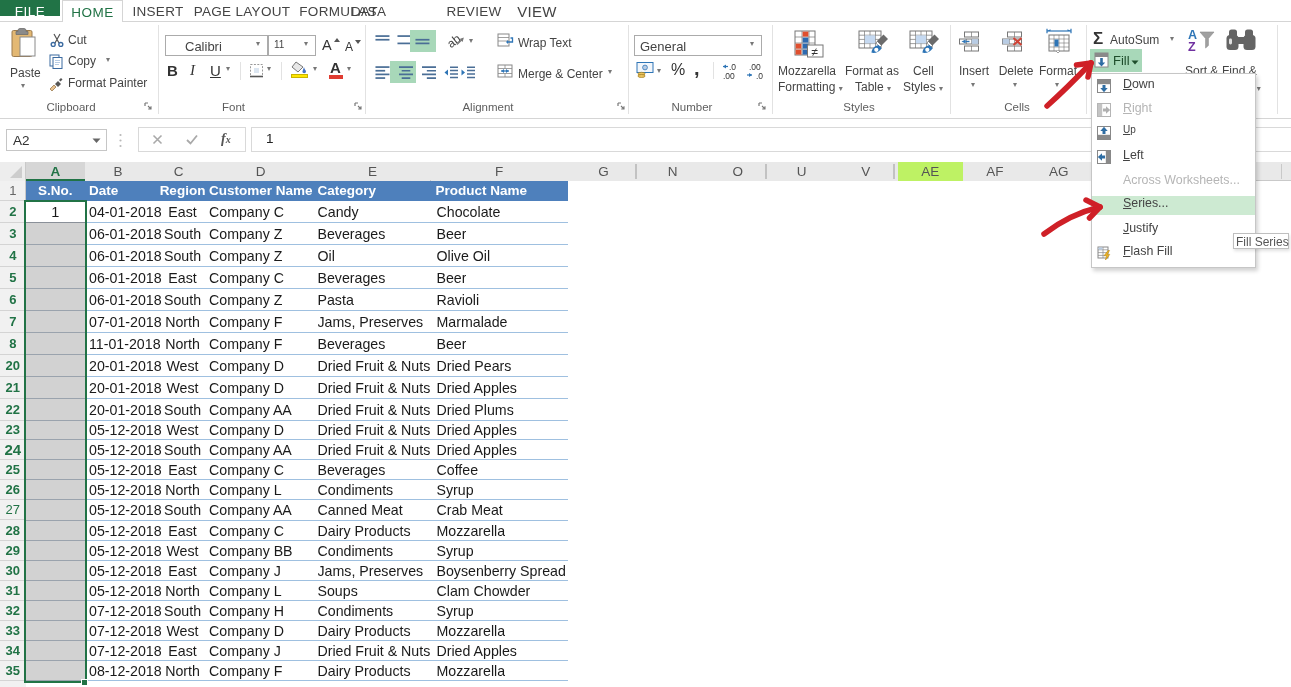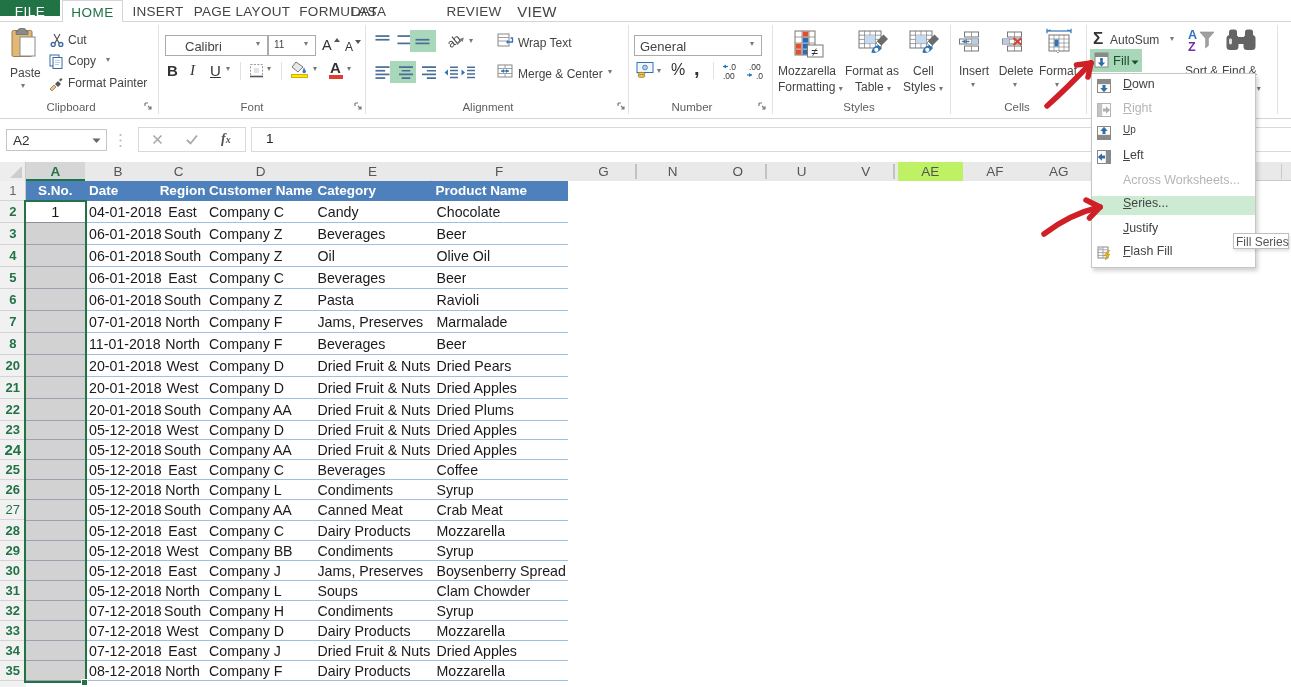--- a/index.html
+++ b/index.html
@@ -23,21 +23,21 @@
 <div class="a" style="left:477px;top:0;width:120px;height:22px;color:#444;font-size:15px;text-align:center;line-height:23px;letter-spacing:.3px">VIEW</div>
 <div class="a" style="left:0;top:22px;width:1291px;height:97px;background:#fff;border-bottom:1px solid #d5d5d5"></div>
 <div class="sep" style="left:157.7px"></div>
 <div class="sep" style="left:364.5px"></div>
 <div class="sep" style="left:627.8px"></div>
 <div class="sep" style="left:771.8px"></div>
 <div class="sep" style="left:949.8px"></div>
 <div class="sep" style="left:1086px"></div>
 <div class="sep" style="left:1277px"></div>
 <div class="glbl" style="left:31.0px;top:101px;width:80px;text-align:center">Clipboard</div>
-<div class="glbl" style="left:222.0px;top:101px;width:60px;text-align:center">Font</div>
+<div class="glbl" style="left:222.0px;top:101px;width:60px;text-align:left">Font</div>
 <div class="glbl" style="left:448.0px;top:101px;width:80px;text-align:center">Alignment</div>
 <div class="glbl" style="left:657.0px;top:101px;width:70px;text-align:center">Number</div>
 <div class="glbl" style="left:829.0px;top:101px;width:60px;text-align:center">Styles</div>
 <div class="glbl" style="left:987.0px;top:101px;width:60px;text-align:center">Cells</div>
 <svg class="a" style="left:143.5px;top:102px" width="10" height="10">
       <path d="M1 1v3M1 1h3" stroke="#777" stroke-width="1.2" fill="none"></path>
       <path d="M4 4l3 3M7 4.2V7H4.2" stroke="#777" stroke-width="1.1" fill="none"></path>
     </svg>
 <svg class="a" style="left:353.5px;top:102px" width="10" height="10">
       <path d="M1 1v3M1 1h3" stroke="#777" stroke-width="1.2" fill="none"></path>

